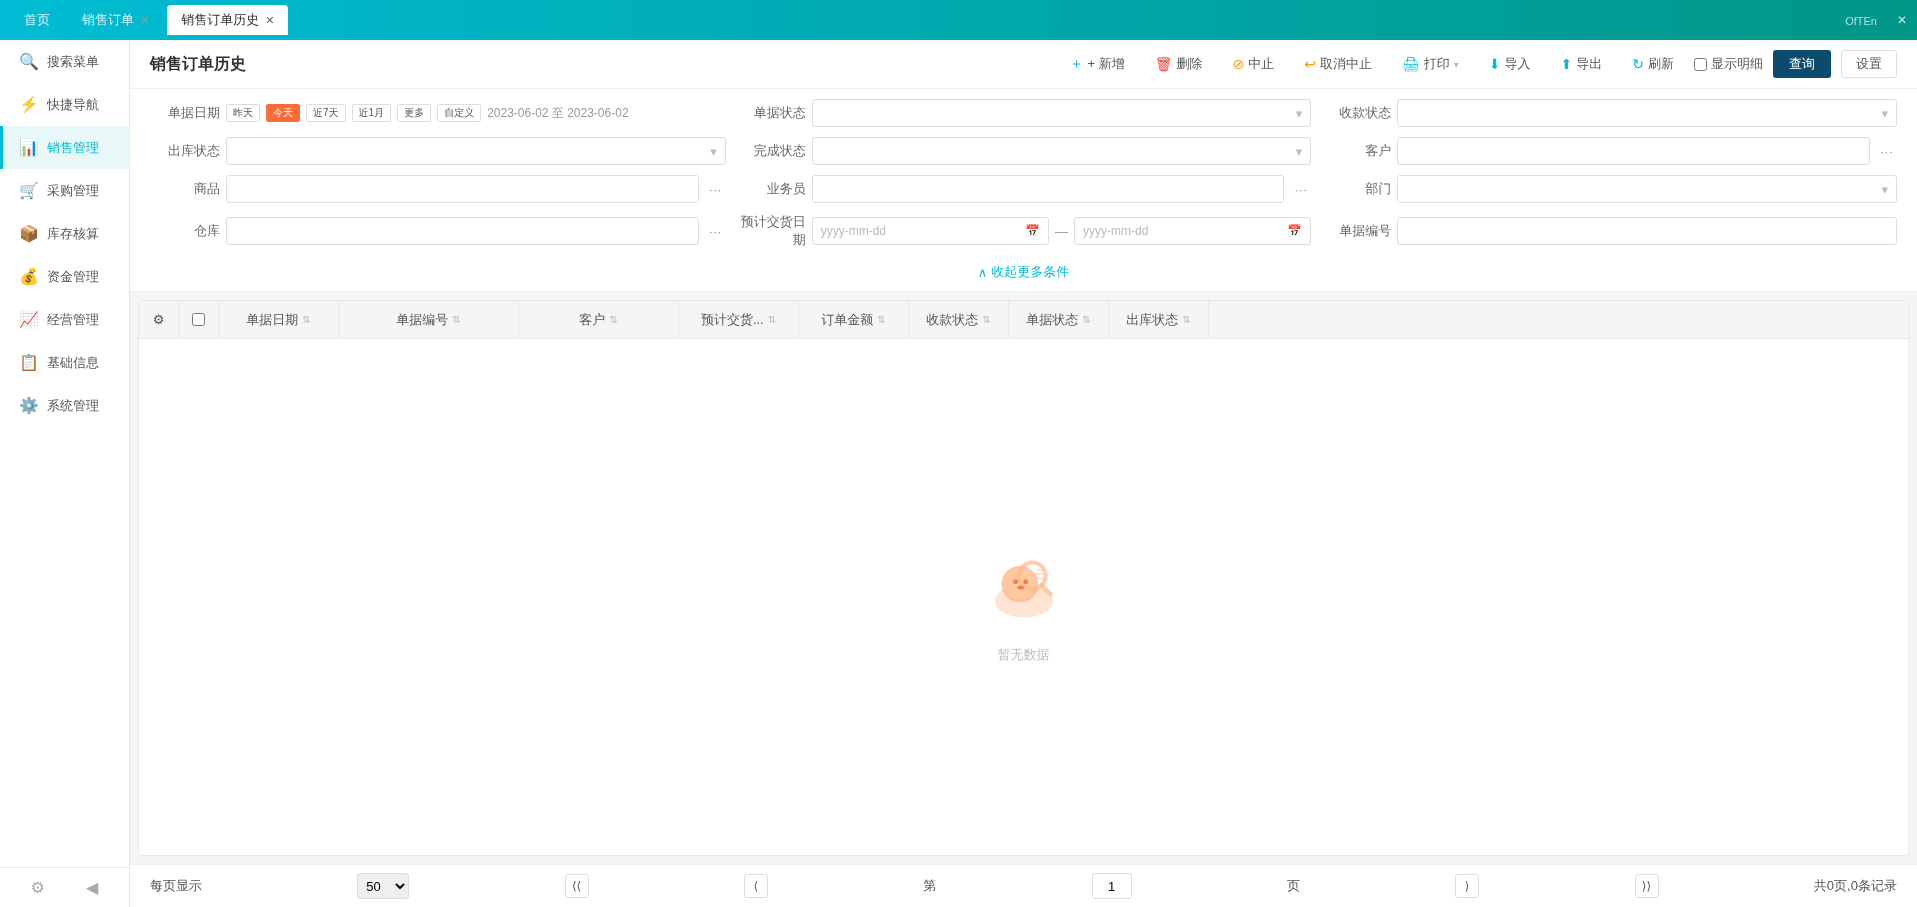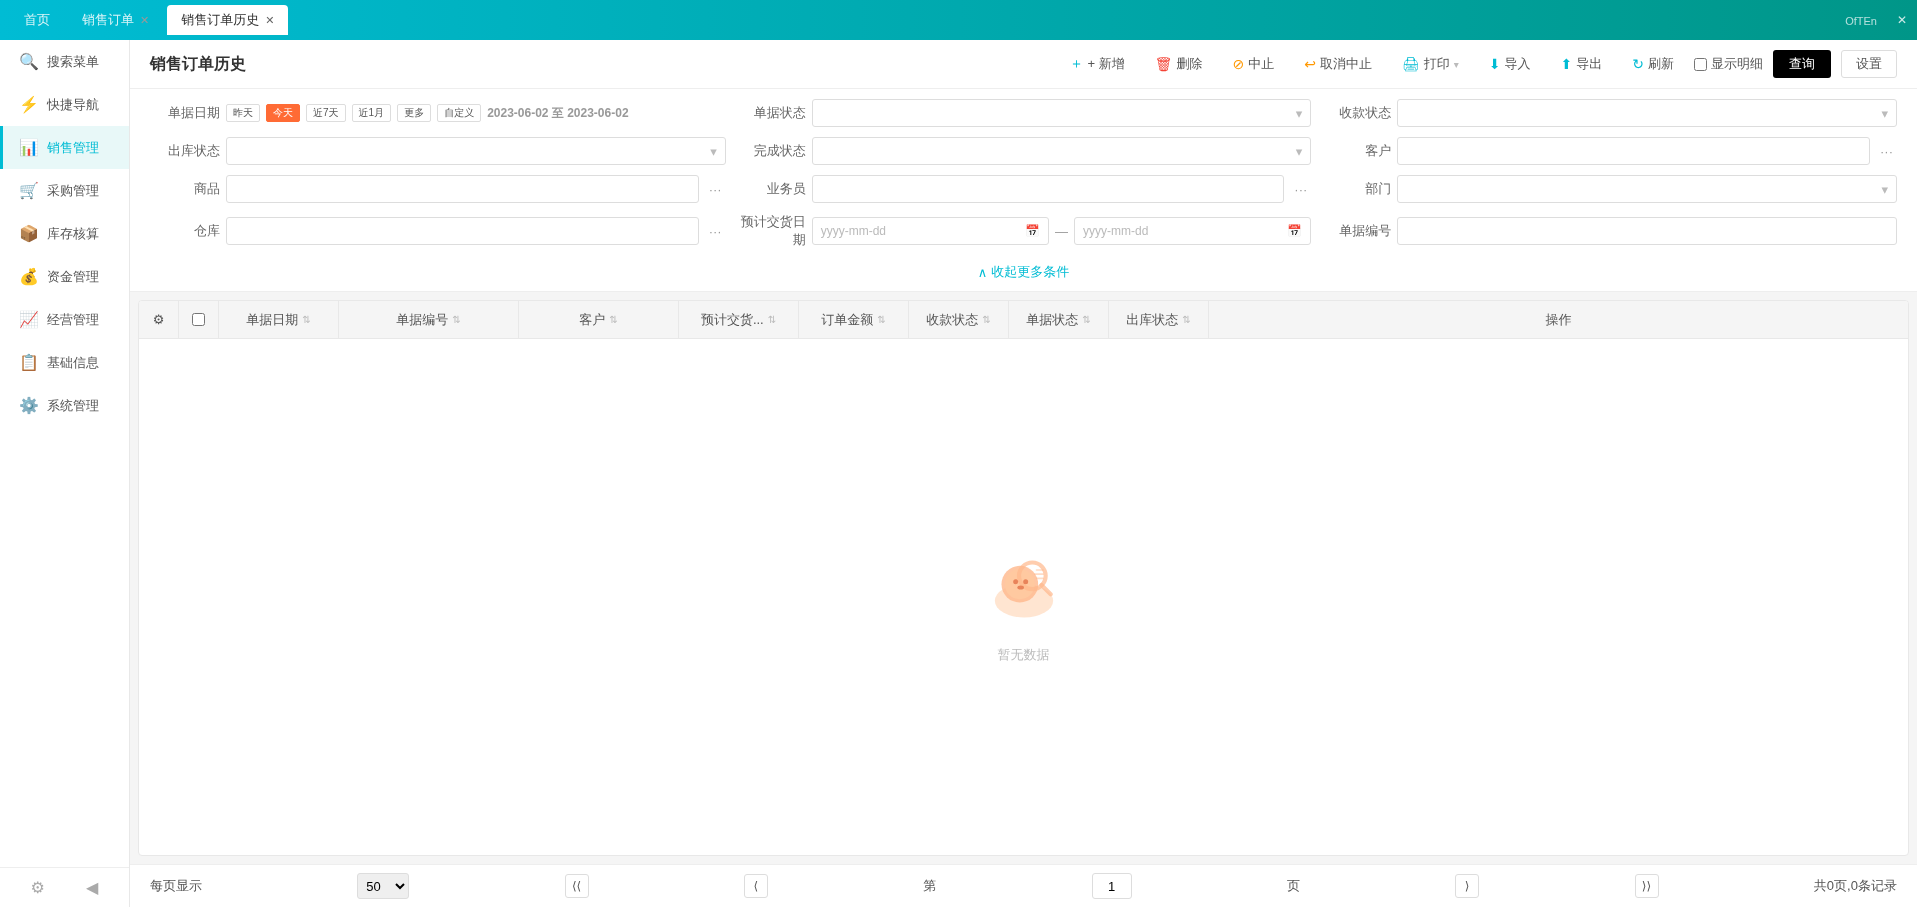--- a/index.html
+++ b/index.html
@@ -123,21 +123,21 @@
       border: none;
       background: transparent;
       cursor: pointer;
       color: #555;
       font-size: 13px;
       border-radius: 3px;
     }
     .toolbar-btn .btn-icon { color: #00bcd4; font-size: 14px; }
     .toolbar-btn.danger .btn-icon { color: #f44336; }
     .btn-query {
-      background: #000000;
+      background: #0c4a6e;
       color: #fff;
       border: none;
       padding: 5px 16px;
       border-radius: 3px;
       cursor: pointer;
       font-size: 13px;
     }
     .btn-settings {
       background: #fff;
       color: #555;
@@ -180,21 +180,20 @@
       color: #555;
     }
     .date-quick-btn.active {
       background: #ff6b35;
       color: #fff;
       border-color: #ff6b35;
     }
     .date-range-text {
       font-size: 12px;
       color: #999;
-      font-weight: bold;
     }
     .filter-select {
       flex: 1;
       height: 28px;
       border: 1px solid #ddd;
       border-radius: 3px;
       padding: 0 8px;
       font-size: 13px;
       color: #333;
       background: #fff;
@@ -597,23 +596,20 @@
           <span class="sort-icon">⇅</span>
         </div>
         <div class="th order-status">
           <span>单据状态</span>
           <span class="sort-icon">⇅</span>
         </div>
         <div class="th out-status">
           <span>出库状态</span>
           <span class="sort-icon">⇅</span>
         </div>
-        <div class="th op">
-          <span>操作</span>
-        </div>
       </div>
 
       <div class="empty-state">
         <svg class="empty-icon" viewBox="0 0 120 120" xmlns="http://www.w3.org/2000/svg">
 
           <ellipse cx="60" cy="85" rx="35" ry="20" fill="#ffd4b3" opacity="0.6"></ellipse>
           <circle cx="55" cy="65" r="22" fill="#ffb88c" opacity="0.8"></circle>
           <circle cx="55" cy="65" r="18" fill="#ffc9a0"></circle>
 
           <circle cx="70" cy="55" r="16" fill="none" stroke="#ffb88c" stroke-width="5" opacity="0.7"></circle>

